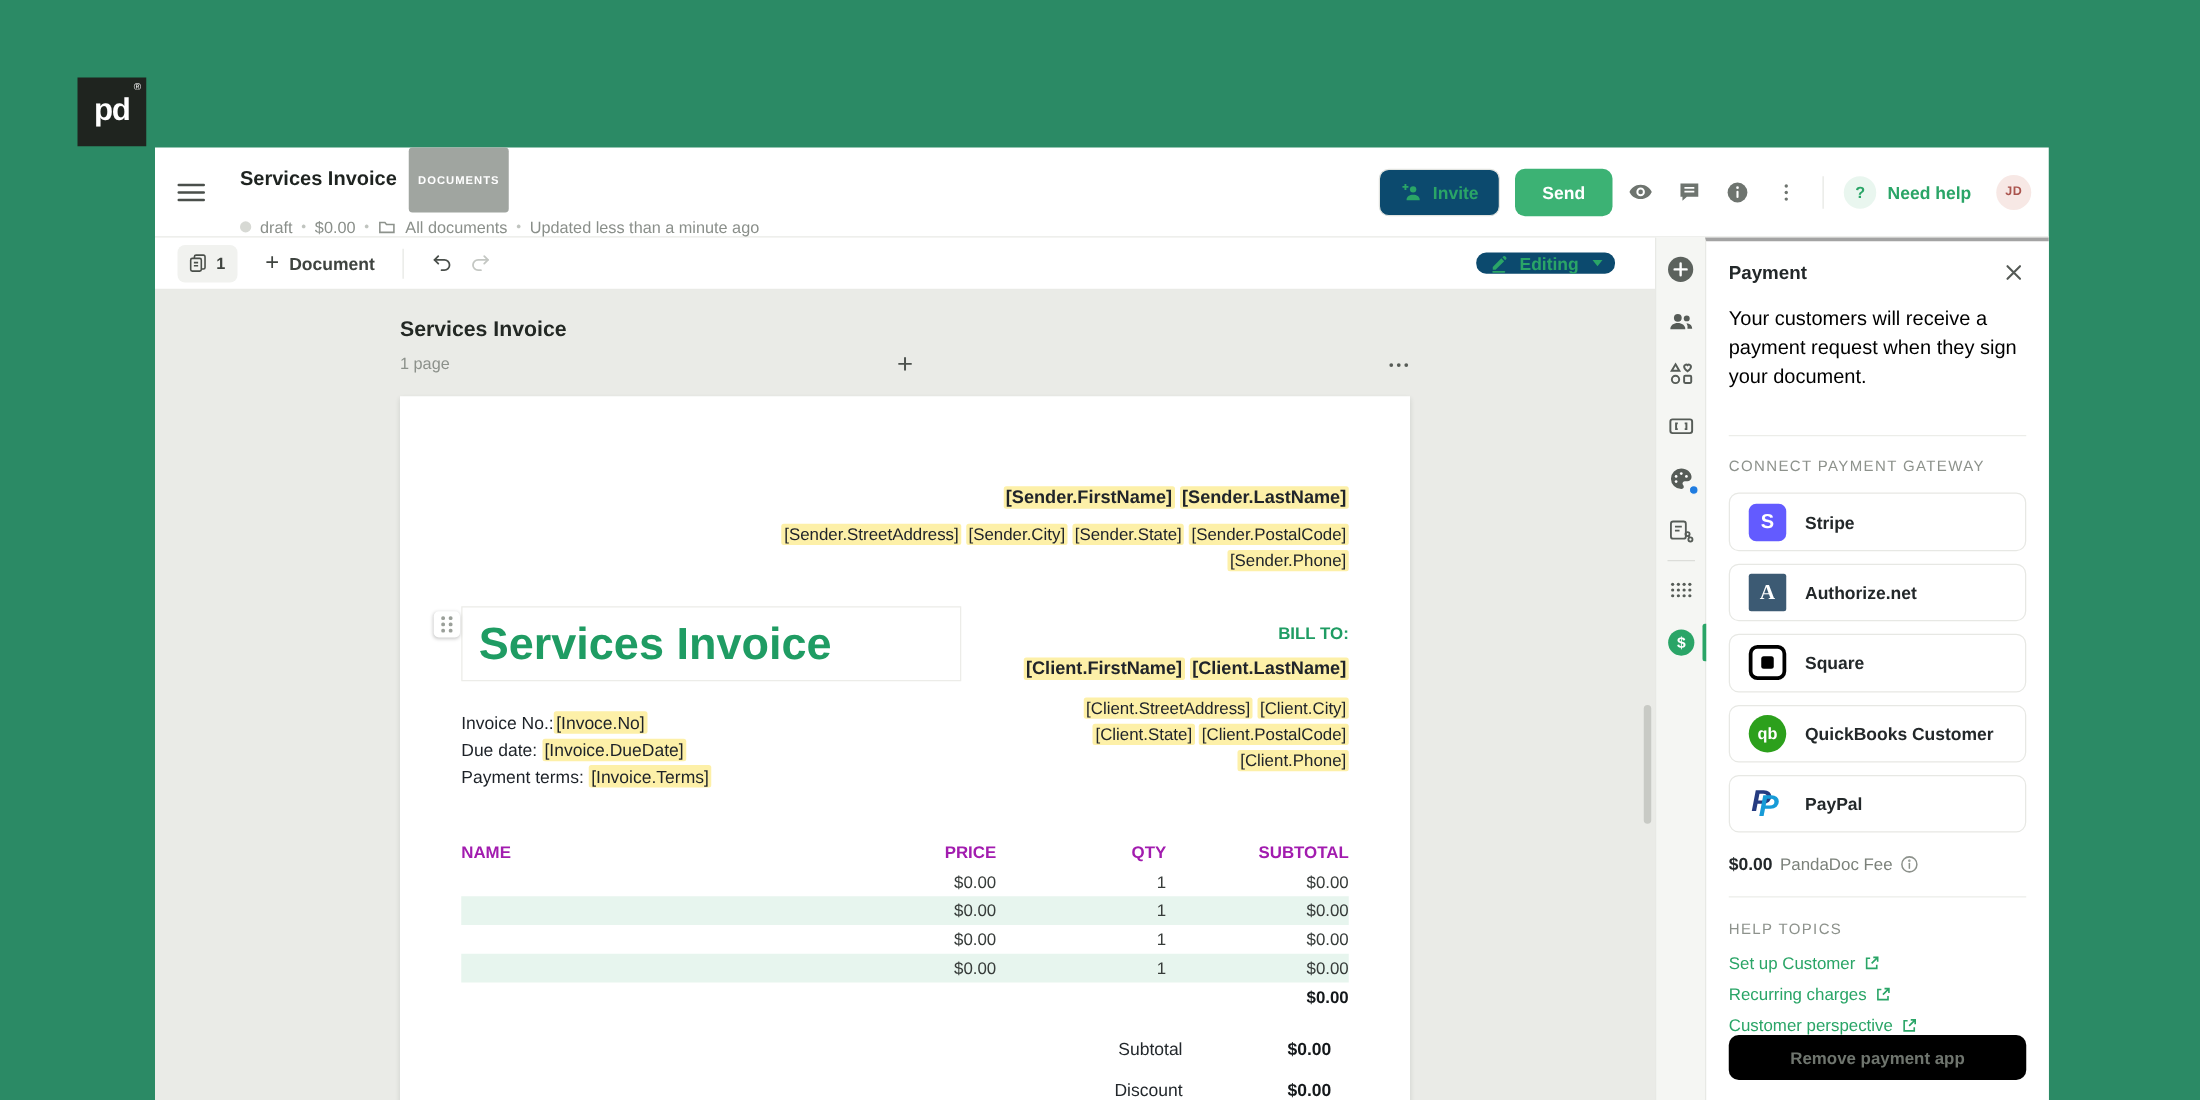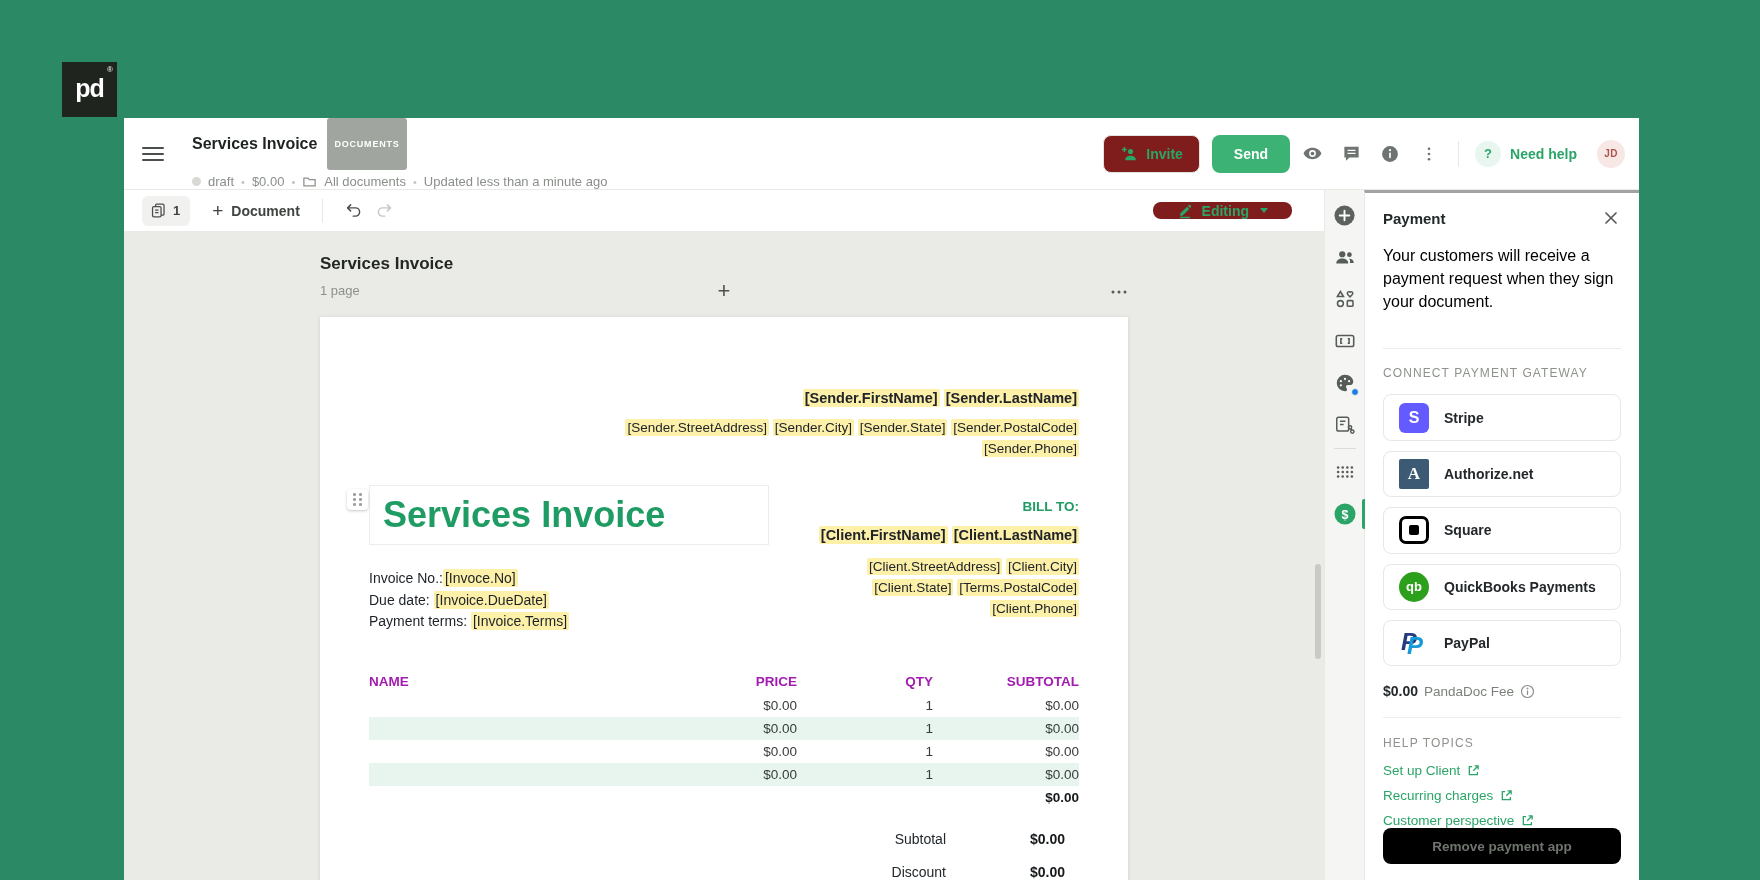--- a/index.html
+++ b/index.html
@@ -28,21 +28,21 @@
   .hamburger i { display:block; height:2px; background:#4a4f4b; border-radius:1px; }
   .title-block { margin-left:28px; }
   .title-row { display:flex; align-items:center; gap:10px; }
   .doc-title { font-size:16px; font-weight:bold; color:#1e2320; }
   .badge { background:#a0a5a0; color:#fff; font-size:9px; font-weight:bold; letter-spacing:.8px; padding:21px 7px; border-radius:3px; }
   .meta-row { display:flex; align-items:center; gap:7px; margin-top:4px; font-size:13px; color:#8a8f8a; }
   .status-dot { width:9px; height:9px; border-radius:50%; background:#d7d9d4; }
   .sep { color:#c0c4bf; font-size:11px; }
   .folder-icon { display:flex; }
   .header-actions { margin-left:auto; display:flex; align-items:center; }
-  .invite-btn { height:38px; padding:0 16px; display:flex; align-items:center; gap:8px; background:#7f1d1d;
+  .invite-btn { height:38px; padding:0 16px; display:flex; align-items:center; gap:8px; background:#0c4a6e;
                 border:1px solid #e2e4e0; border-radius:8px; color:#2aa567; font-weight:bold; font-size:14px; }
   .send-btn { height:38px; padding:0 22px; margin-left:12px; background:#3cb274; border:none; border-radius:8px;
               color:#fff; font-weight:bold; font-size:14px; }
   .hicon-btn { width:34px; height:34px; display:flex; align-items:center; justify-content:center; background:none; border:none; margin-left:5px; }
   .hicon-btn:first-of-type { margin-left:14px; }
   .vdiv { width:1px; height:26px; background:#e6e7e3; margin:0 10px 0 12px; }
   .help-btn { display:flex; align-items:center; gap:9px; background:none; border:none; color:#2aa567; font-weight:bold; font-size:14px; }
   .help-q { width:26px; height:26px; border-radius:50%; background:#e9f6ef; display:flex; align-items:center; justify-content:center; font-size:13px; color:#2aa567; }
   .avatar { width:28px; height:28px; border-radius:50%; background:#f7e8e5; color:#ab544e; font-size:10px; font-weight:bold;
             display:flex; align-items:center; justify-content:center; margin-left:14px; letter-spacing:.3px; }
@@ -52,21 +52,21 @@
   .doc-col { flex:1; display:flex; flex-direction:column; min-width:0; }
 
   .doc-toolbar { flex:0 0 42px; display:flex; align-items:center; padding:0 32px 0 18px; border-bottom:1px solid #e9eae6; }
   .pages-chip { height:30px; padding:0 10px 0 8px; background:#f1f2ef; border:none; border-radius:6px;
                 display:flex; align-items:center; gap:6px; font-size:13px; font-weight:bold; color:#3f443f; }
   .add-doc-btn { display:flex; align-items:center; gap:8px; margin-left:16px; background:none; border:none;
                  font-size:14px; font-weight:bold; color:#3f4440; }
   .add-doc-btn .plus { font-size:19px; font-weight:normal; line-height:14px; }
   .tb-div { width:1px; height:24px; background:#e6e7e3; margin:0 16px; }
   .tb-icon-btn { width:30px; height:30px; background:none; border:none; display:flex; align-items:center; justify-content:center; }
-  .editing-pill { margin-left:auto; height:17px; padding:0 24px; border-radius:8px; background:#7f1d1d; border:none;
+  .editing-pill { margin-left:auto; height:17px; padding:0 10px; border-radius:8px; background:#0c4a6e; border:none;
                   display:flex; align-items:center; gap:9px; color:#2aa567; font-size:14px; font-weight:bold; }
   .caret { width:0; height:0; border-left:4.5px solid transparent; border-right:4.5px solid transparent; border-top:5.5px solid #2aa567; margin-left:2px; }
 
   
   .workspace { flex:1; background:#eaebe7; position:relative; overflow:hidden; }
   .page-wrap { width:808px; margin:22px auto 0; }
   .ws-doc-title { font-size:17px; font-weight:bold; color:#232824; }
   .ws-doc-meta { position:relative; margin-top:9px; height:20px; font-size:13px; color:#8c918b; }
   .add-page-btn { position:absolute; left:50%; top:-2px; transform:translateX(-50%); background:none; border:none;
                   font-size:22px; color:#4d524e; line-height:20px; padding:0; font-weight:normal; }
@@ -329,21 +329,21 @@
                   <span class="hl">[Client.FirstName]</span>
                   <span class="hl">[Client.LastName]</span>
                 </div>
                 <div class="client-addr">
                   <div>
                     <span class="hl">[Client.StreetAddress]</span>
                     <span class="hl">[Client.City]</span>
                   </div>
                   <div>
                     <span class="hl">[Client.State]</span>
-                    <span class="hl">[Terms.PostalCode]</span>
+                    <span class="hl">[Client.PostalCode]</span>
                   </div>
                   <div><span class="hl">[Client.Phone]</span></div>
                 </div>
               </div>
             </div>
 
             <div class="inv-table">
               <div class="t-row t-head">
                 <span class="c-name">NAME</span>
                 <span class="c-price">PRICE</span>
@@ -495,21 +495,21 @@
         <span class="gw-name">Authorize.net</span>
       </button>
       <button class="gw-card">
         <span class="gw-icon gi-square">
             <i></i>
           </span>
         <span class="gw-name">Square</span>
       </button>
       <button class="gw-card">
         <span class="gw-icon gi-qb">qb</span>
-        <span class="gw-name">QuickBooks Payments</span>
+        <span class="gw-name">QuickBooks Customer</span>
       </button>
       <button class="gw-card">
         <span class="gw-icon gi-paypal">
           <span class="p1">P</span>
           <span class="p2">P</span>
         </span>
         <span class="gw-name">PayPal</span>
       </button>
 
       <div class="fee-row">
@@ -520,21 +520,21 @@
               <circle cx="8" cy="8" r="6.4"></circle>
               <path d="M8 7.2v4" stroke-linecap="round"></path>
               <circle cx="8" cy="4.8" r=".4" fill="#8d928c"></circle>
             </svg>
         </span>
       </div>
       <div class="pp-hr"></div>
       <div class="pp-section">HELP TOPICS</div>
       <div class="help-links">
         <a class="help-link" href="#">
-          <span>Set up Client</span>
+          <span>Set up Customer</span>
           <svg width="13" height="13" viewBox="0 0 14 14" fill="none" stroke="#2aa567" stroke-width="1.4">
               <path d="M5.5 2.8H2.5v8.7h8.7V8.5"></path>
               <path d="M8.2 2h3.8v3.8M11.8 2.2 6.8 7.2"></path>
             </svg>
         </a>
         <a class="help-link" href="#">
           <span>Recurring charges</span>
           <svg width="13" height="13" viewBox="0 0 14 14" fill="none" stroke="#2aa567" stroke-width="1.4">
               <path d="M5.5 2.8H2.5v8.7h8.7V8.5"></path>
               <path d="M8.2 2h3.8v3.8M11.8 2.2 6.8 7.2"></path>

